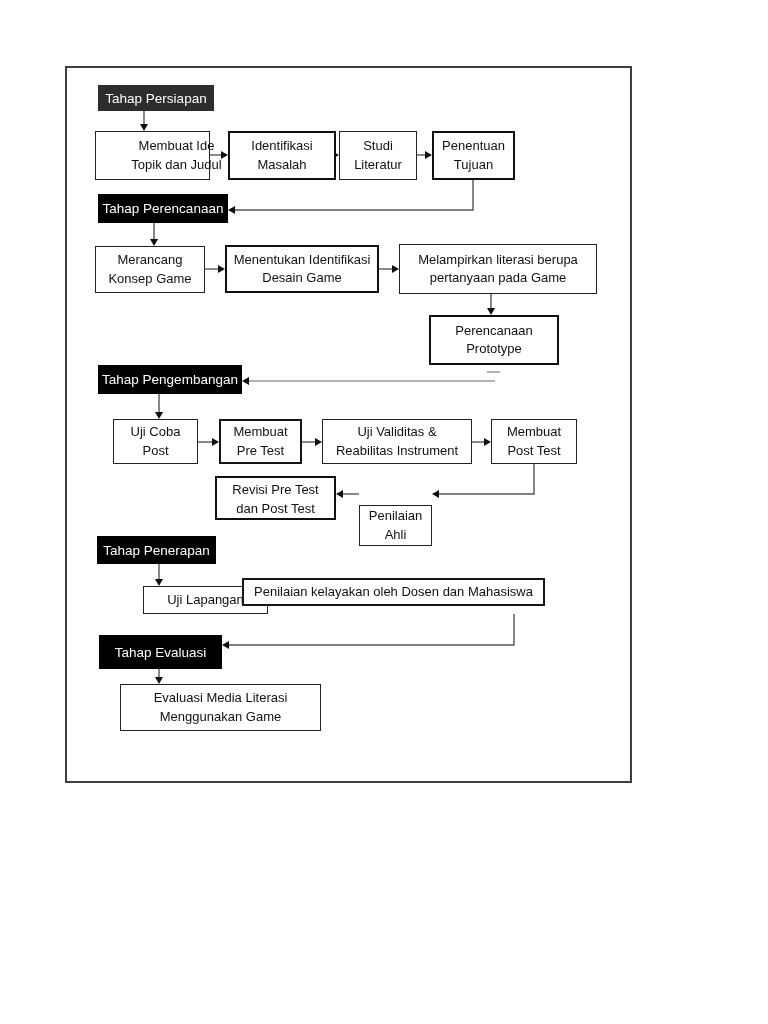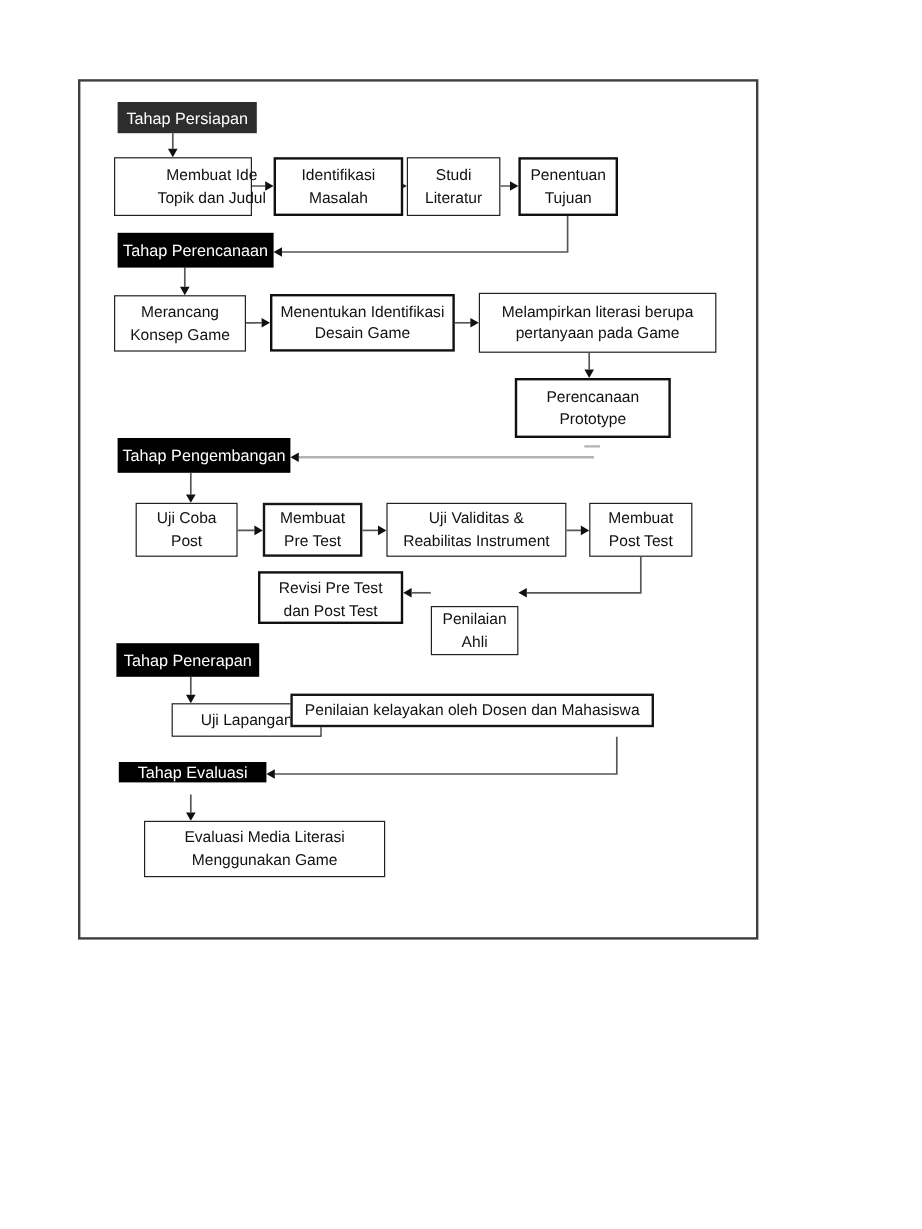--- a/index.html
+++ b/index.html
@@ -88,21 +88,21 @@
   </div>
   <div class="phase" style="left:31px; top:126px; width:130px; height:29px;">
     <span class="ln">Tahap Perencanaan</span>
   </div>
   <div class="phase" style="left:31px; top:297px; width:144px; height:29px;">
     <span class="ln">Tahap Pengembangan</span>
   </div>
   <div class="phase" style="left:30px; top:468px; width:119px; height:28px;">
     <span class="ln">Tahap Penerapan</span>
   </div>
-  <div class="phase" style="left:32px; top:567px; width:123px; height:17px;">
+  <div class="phase" style="left:32px; top:567px; width:123px; height:34px;">
     <span class="ln">Tahap Evaluasi</span>
   </div>
 
   <div class="node" style="left:28px; top:63px; width:115px; height:49px;padding-left:48px;">
     <span class="ln">Membuat Ide</span>
     <span class="ln">Topik dan Judul</span>
   </div>
   <div class="node bold" style="left:161px; top:63px; width:108px; height:49px;">
     <span class="ln">Identifikasi</span>
     <span class="ln">Masalah</span>

